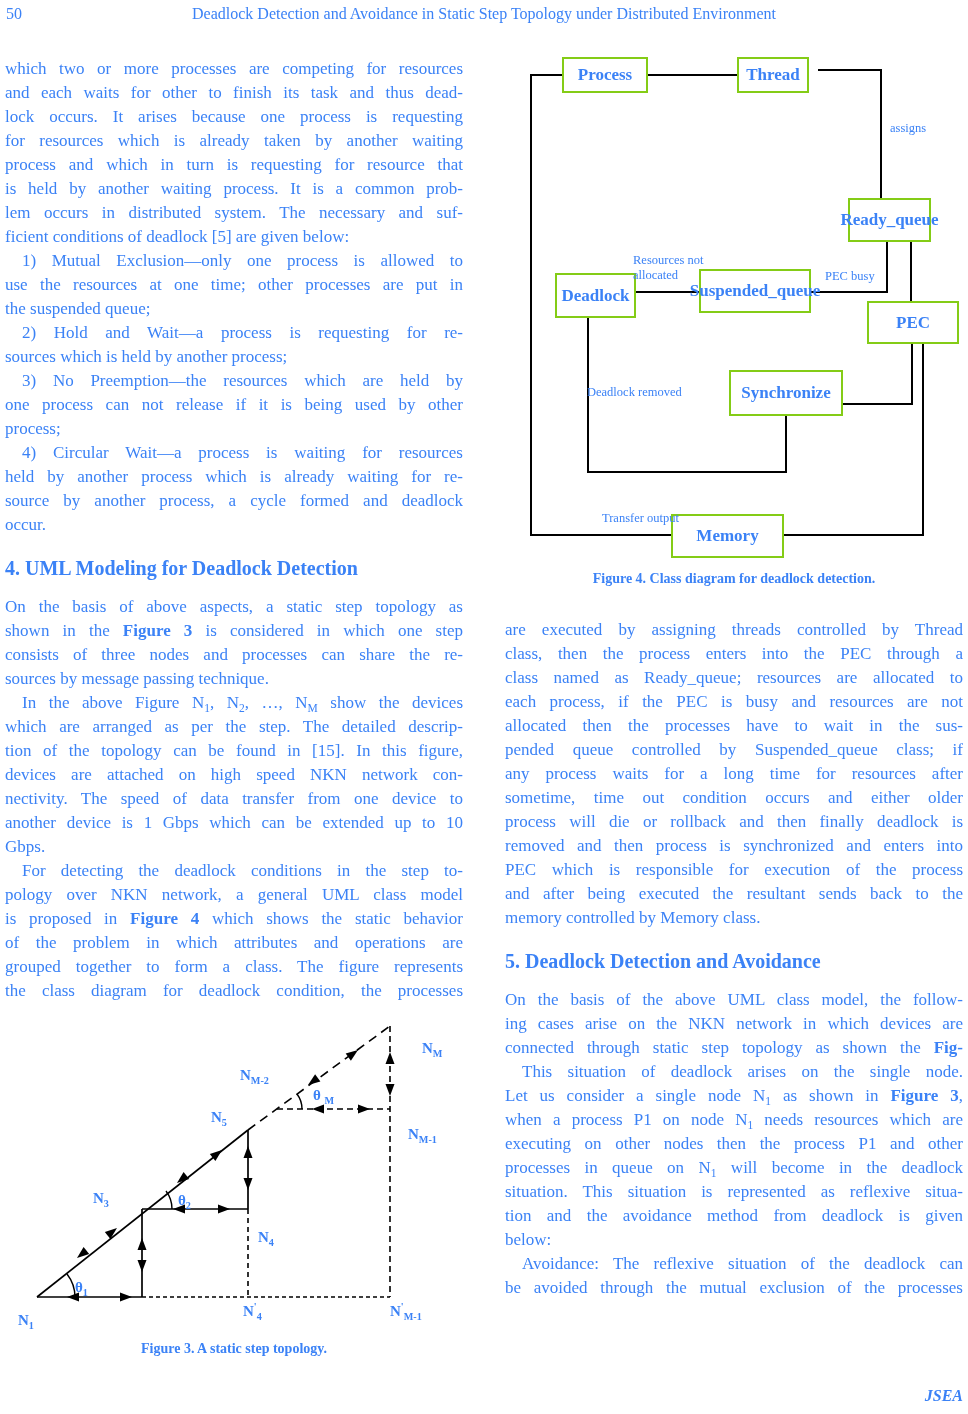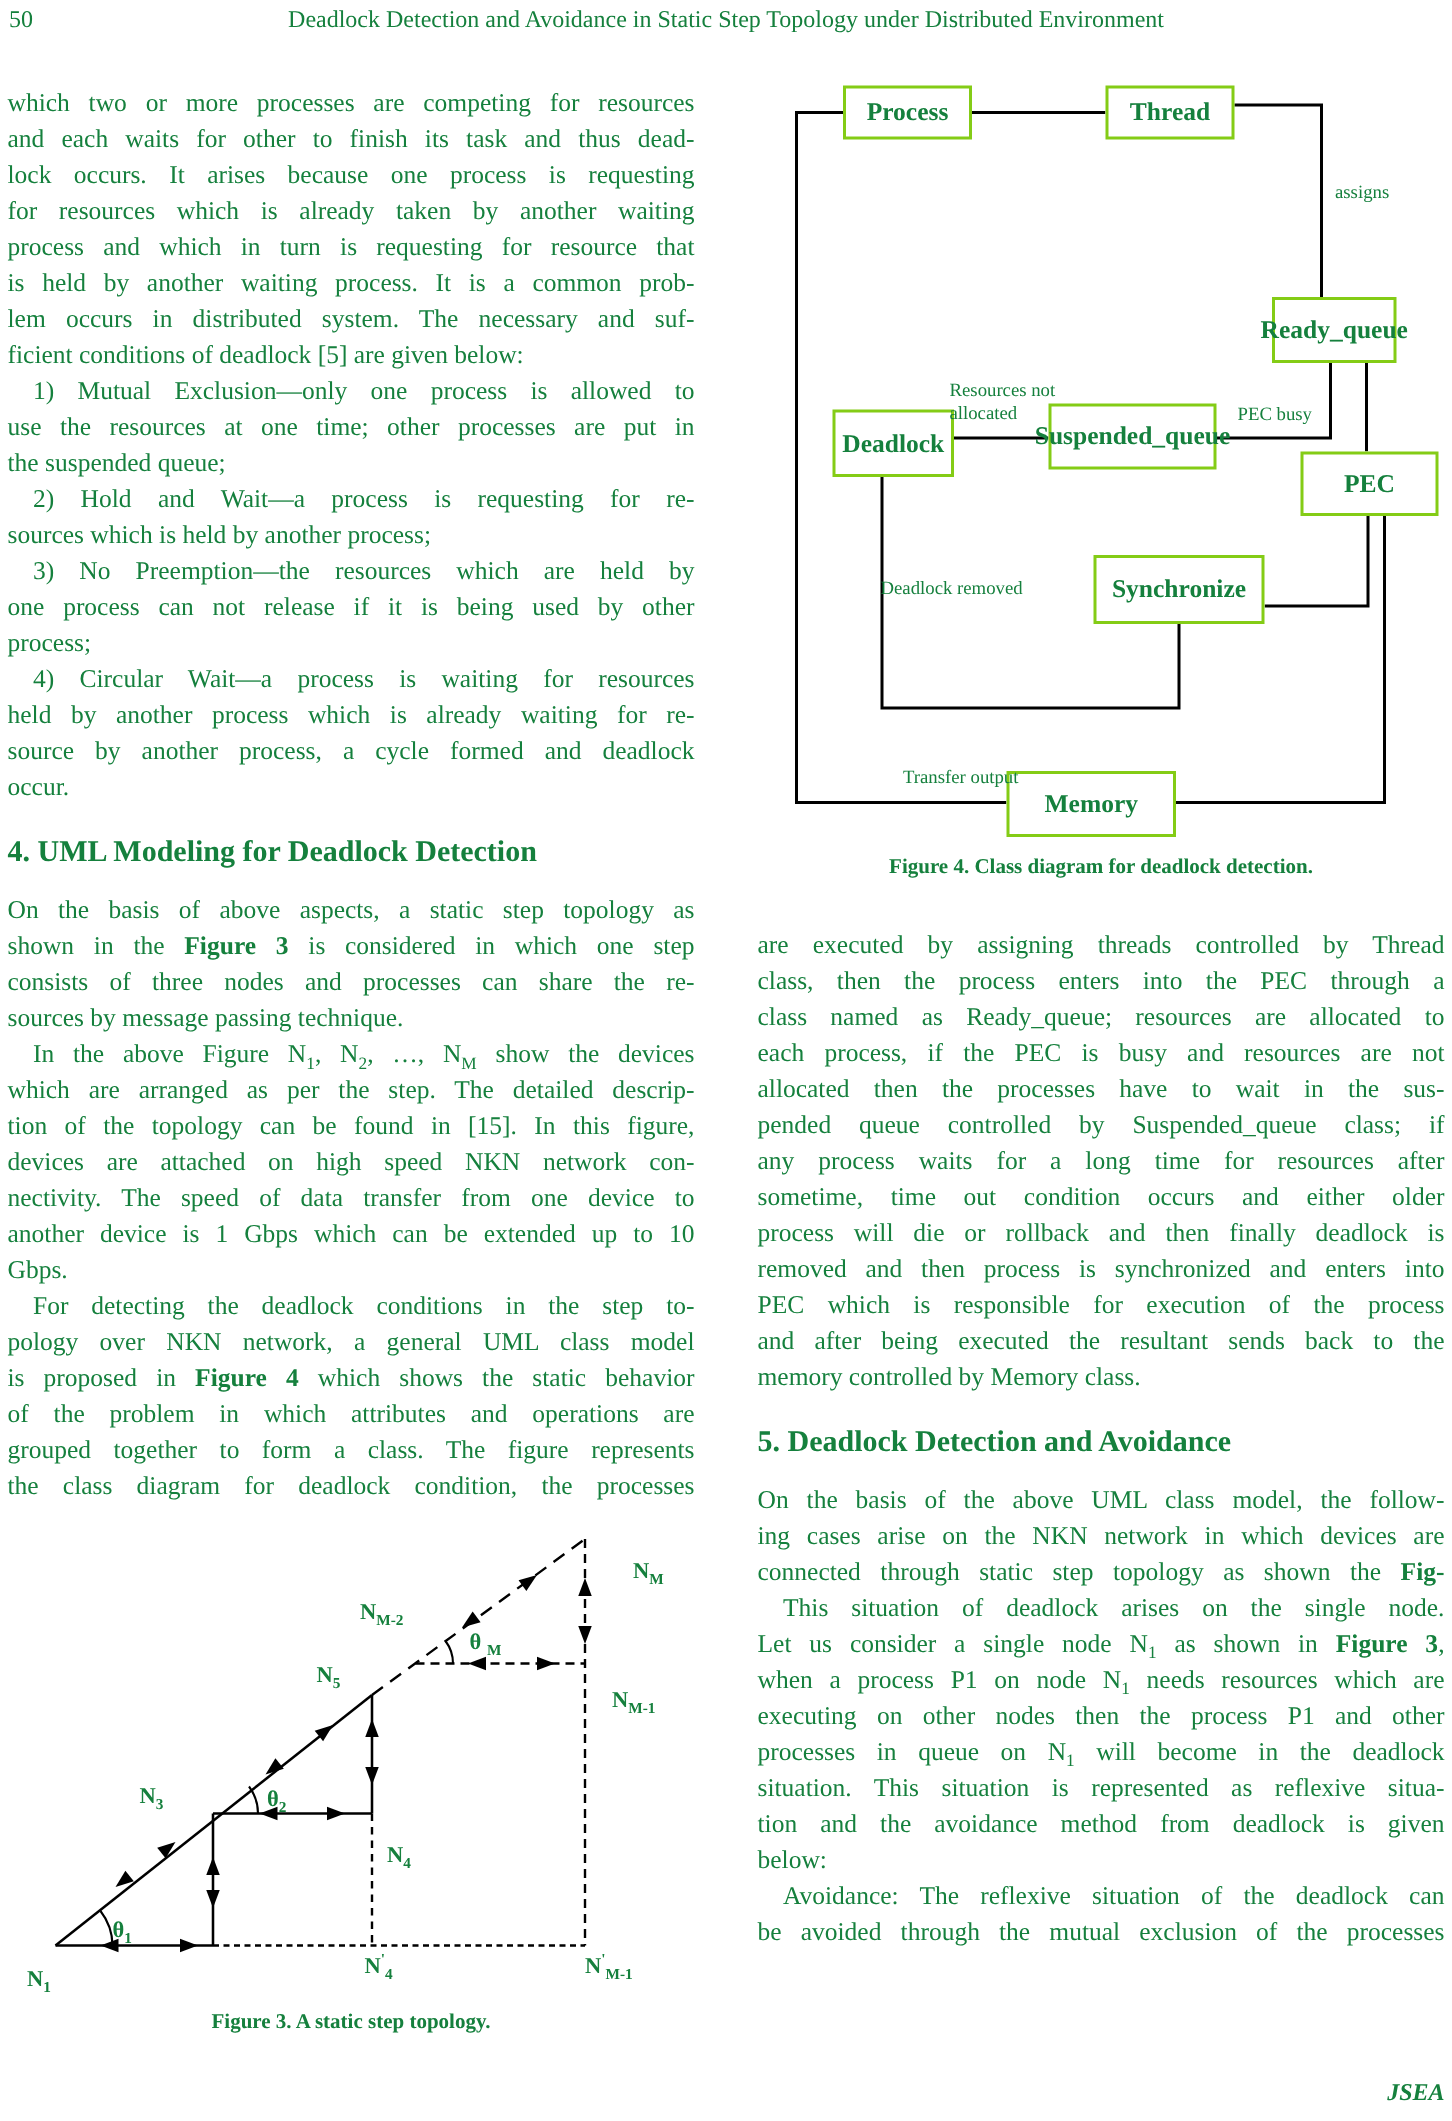--- a/index.html
+++ b/index.html
@@ -1,16 +1,16 @@
 <!DOCTYPE html>
 <html><head>
 <meta charset="utf-8">
 <style>
   html,body{margin:0;padding:0;background:#fff;}
-  .page{position:relative;width:968px;height:1414px;background:#ffffff;color:#15803d;
+  .page{position:relative;width:968px;height:1414px;background:#ffffff;color:#3b82f6;
         font-family:"Liberation Serif","DejaVu Serif",serif;overflow:hidden;}
   
   .pageno{position:absolute;left:6px;top:5px;font-size:16px;}
   .ptitle{position:absolute;left:0;right:0;top:5px;text-align:center;font-size:16px;}
   .footer-left{position:absolute;left:6px;top:1430px;font-size:20px;}
   .footer-right{position:absolute;right:5px;top:1387px;font-size:16px;font-weight:bold;font-style:italic;}
   
   .col{position:absolute;width:458px;font-size:17px;line-height:24px;}
   #left-text{left:5px;top:57px;}
   #right-text{left:505px;top:618px;}
@@ -93,21 +93,21 @@
         <polyline points="313,15 376,15 376,143"></polyline>
         <polyline points="382,187 382,237 306,237"></polyline>
         <line x1="131" y1="237" x2="194" y2="237"></line>
         <line x1="406" y1="187" x2="406" y2="246"></line>
         <polyline points="83,263 83,417 281,417 281,361"></polyline>
         <polyline points="338,349 407,349 407,289"></polyline>
         <polyline points="418,289 418,480 279,480"></polyline>
       </g>
     </svg>
     <div class="cbox" style="left:57px;top:2px;width:86px;height:36px;">Process</div>
-    <div class="cbox" style="left:232px;top:2px;width:86px;height:36px;">Thread</div>
+    <div class="cbox" style="left:232px;top:2px;width:72px;height:36px;">Thread</div>
     <div class="cbox" style="left:343px;top:143px;width:83px;height:44px;">Ready_queue</div>
     <div class="cbox" style="left:50px;top:218px;width:81px;height:45px;">Deadlock</div>
     <div class="cbox" style="left:194px;top:214px;width:112px;height:44px;">Suspended_queue</div>
     <div class="cbox" style="left:362px;top:246px;width:92px;height:43px;">PEC</div>
     <div class="cbox" style="left:224px;top:315px;width:114px;height:46px;">Synchronize</div>
     <div class="cbox" style="left:166px;top:459px;width:113px;height:44px;">Memory</div>
 
     <span class="elabel" style="left:385px;top:66px;">assigns</span>
     <span class="elabel" style="left:128px;top:198px;width:72px;text-align:left;">Resources not allocated</span>
     <span class="elabel" style="left:320px;top:214px;">PEC busy</span>

